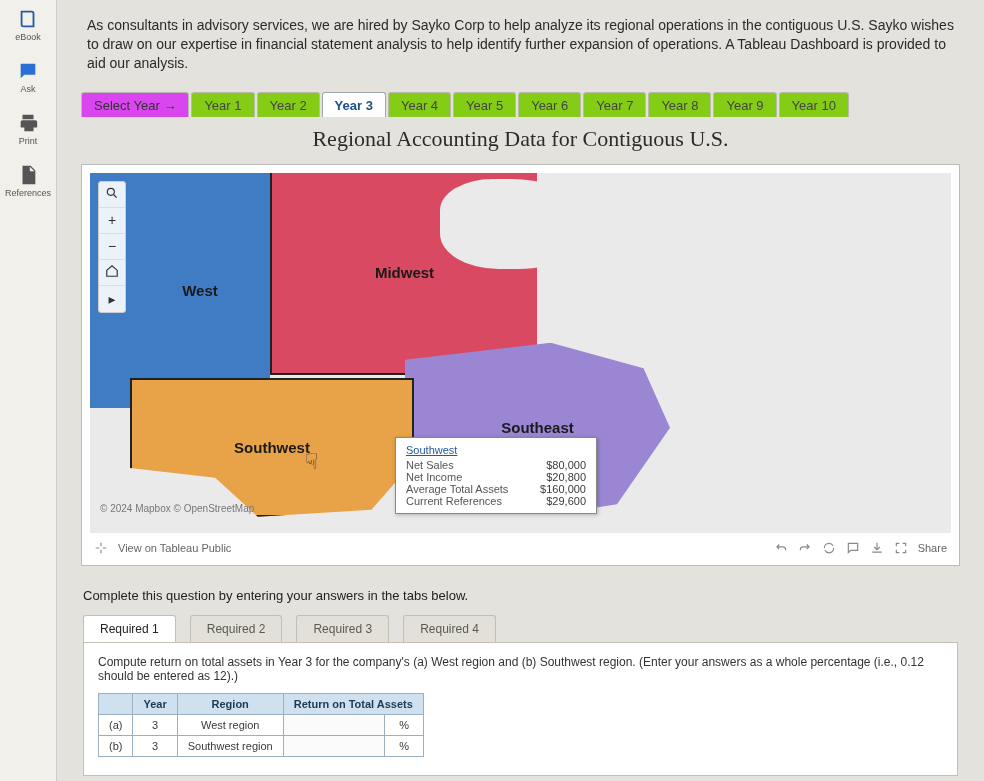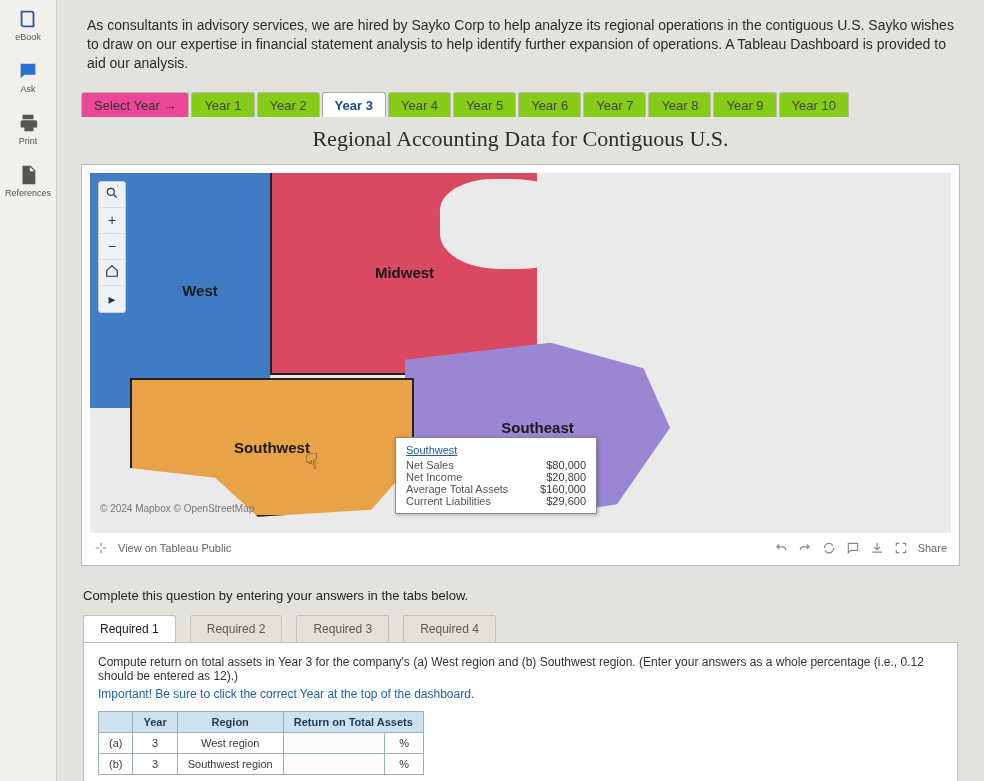--- a/index.html
+++ b/index.html
@@ -4,21 +4,21 @@
 <style>
 body{margin:0;font-family:Arial,sans-serif;background:#e4e2dc;color:#3a3a3a;font-size:13px;display:flex}
 .sidebar{width:56px;background:#f2f0ea;padding:8px 0;display:flex;flex-direction:column;align-items:center;gap:18px;border-right:1px solid #ccc}
 .sidebar .icon-wrap{display:flex;flex-direction:column;align-items:center;font-size:9px;color:#555;cursor:pointer}
 .sidebar svg{width:22px;height:22px;margin-bottom:2px}
 .main{flex:1;padding:10px 18px 40px 18px;overflow:auto}
 .intro{font-size:14px;line-height:1.35;color:#2a2a2a;margin:6px 4px 18px 12px}
 .tabs{display:flex;gap:2px;margin:0 0 10px 6px;flex-wrap:wrap}
 .tab{background:#84cc16;border:1px solid #bcb8af;padding:5px 12px 4px;font-size:13px;color:#444;border-bottom:none;border-radius:3px 3px 0 0;cursor:pointer;position:relative;top:1px}
 .tab.active{background:#fff;font-weight:bold;color:#1b4e8a;border-color:#9aa}
-.tab.select{background:#ec4899;color:#333}
+.tab.select{background:#d946ef;color:#333}
 .chart-title{font-family:Georgia,serif;font-size:22px;color:#2c2c2c;text-align:center;margin:8px 0 12px 0;font-weight:500}
 .viz-wrap{background:#fff;border:1px solid #bbb;padding:8px;margin:0 6px;position:relative}
 .viz{position:relative;height:360px;background:#eaeaea;overflow:hidden}
 .toolbar{position:absolute;left:8px;top:8px;background:rgba(255,255,255,.9);border:1px solid #ccc;border-radius:3px;display:flex;flex-direction:column;z-index:5}
 .toolbar button{width:26px;height:26px;border:none;border-bottom:1px solid #ddd;background:none;cursor:pointer;font-size:14px;color:#333}
 .toolbar button:last-child{border-bottom:none}
 .region{position:absolute;display:flex;align-items:center;justify-content:center;font-weight:bold;color:#1a1a1a;font-size:15px}
 .west{left:0;top:0;width:180px;height:235px;background:#3f7cc4}
 .midwest{left:180px;top:0;width:265px;height:200px;background:#d94a62;border-left:2px solid #222;border-bottom:2px solid #222}
 .northeast{left:445px;top:14px;width:190px;height:155px;background:#3e8a53;border-radius:0 60% 50% 40%}
@@ -132,21 +132,21 @@
           </div>
         <div class="row">
             <span>Net Income</span>
             <span>$20,800</span>
           </div>
         <div class="row">
             <span>Average Total Assets</span>
             <span>$160,000</span>
           </div>
         <div class="row">
-            <span>Current Liabilities</span>
+            <span>Current References</span>
             <span>$29,600</span>
           </div>
       </div>
       <div class="attribution">© 2024 Mapbox © OpenStreetMap</div>
     </div>
     <div class="viz-footer">
       <svg viewBox="0 0 24 24" fill="#888">
           <path d="M11 3h2v6h-2zM11 15h2v6h-2zM3 11h6v2H3zM15 11h6v2h-6z"></path>
         </svg>
       <span>View on Tableau Public</span>
@@ -177,21 +177,20 @@
 
   <div class="subtabs">
     <div class="subtab active">Required 1</div>
     <div class="subtab">Required 2</div>
     <div class="subtab">Required 3</div>
     <div class="subtab">Required 4</div>
   </div>
 
   <div class="panel">
     <p>Compute return on total assets in Year 3 for the company's (a) West region and (b) Southwest region. (Enter your answers as a whole percentage (i.e., 0.12 should be entered as 12).)</p>
-    <p class="hint">Important! Be sure to click the correct Year at the top of the dashboard.</p>
     <table class="ans-table">
       <tbody>
           <tr>
         <th></th>
         <th>Year</th>
         <th>Region</th>
         <th colspan="2">Return on Total Assets</th>
       </tr>
       <tr>
         <td>(a)</td>

